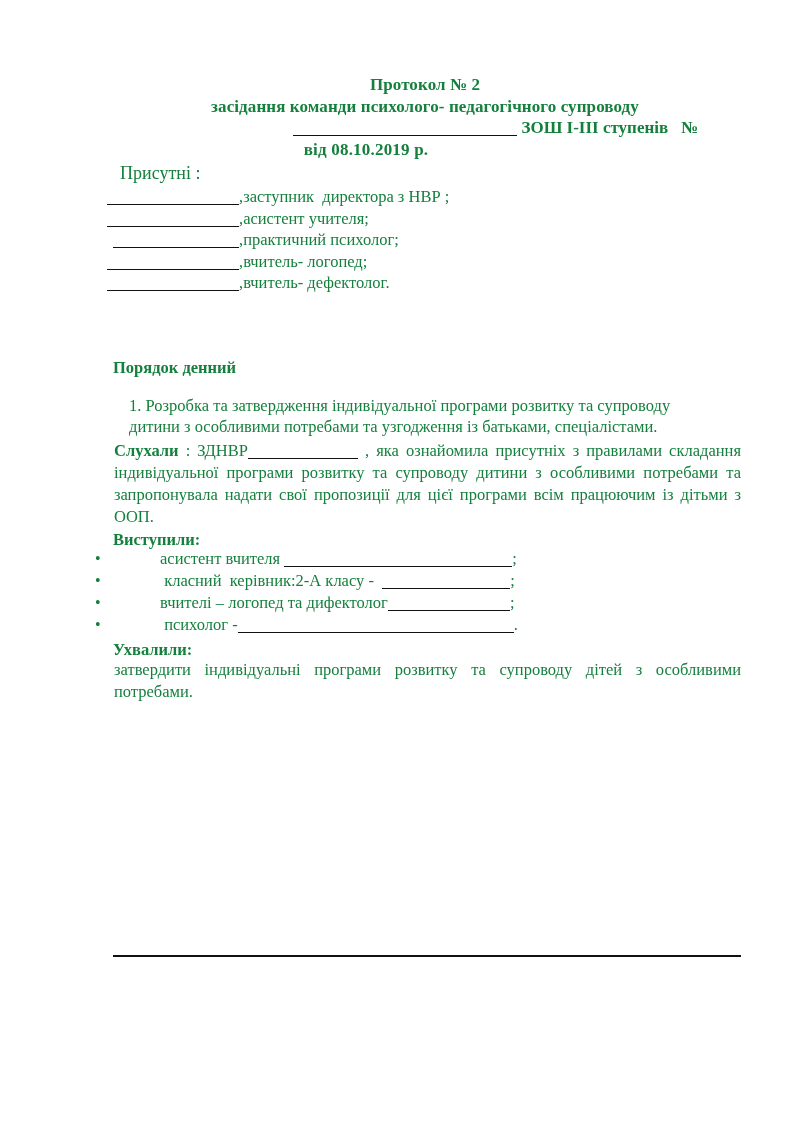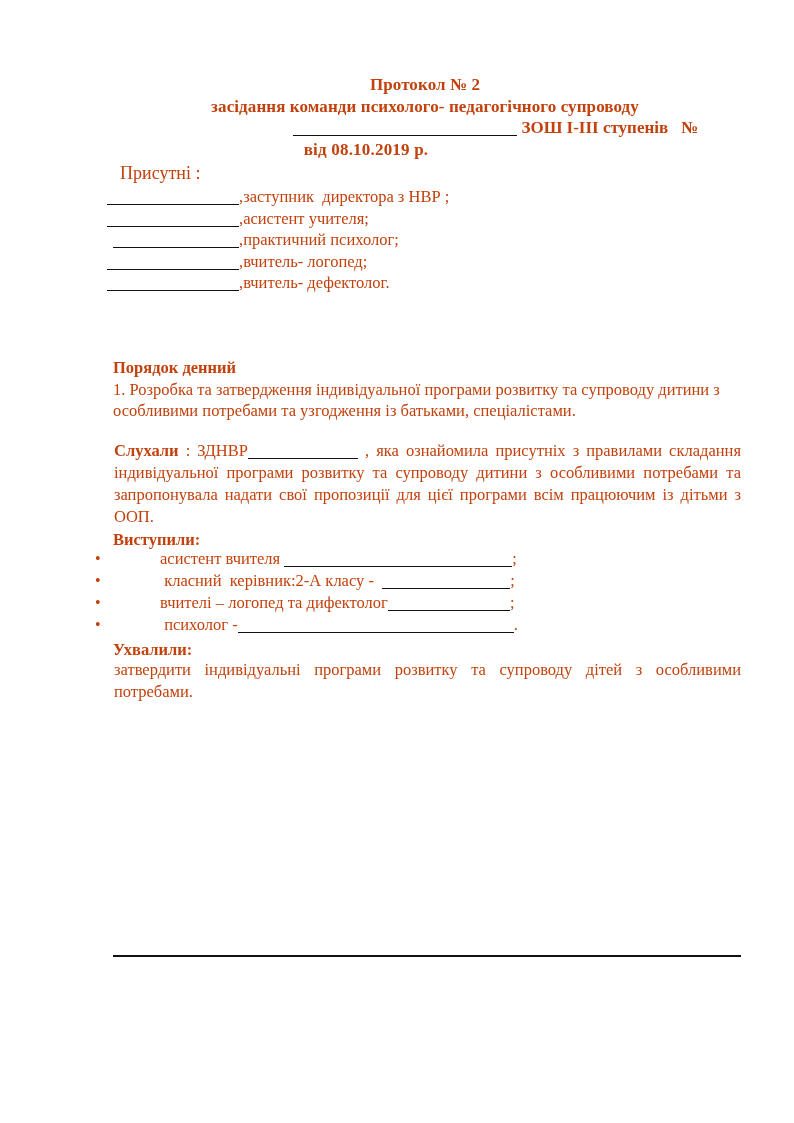--- a/index.html
+++ b/index.html
@@ -7,21 +7,21 @@
     margin: 0;
     padding: 0;
     background: #ffffff;
   }
   .page {
     position: relative;
     width: 794px;
     height: 1123px;
     background: #ffffff;
     font-family: "Liberation Serif", "DejaVu Serif", serif;
-    color: #c2410c;
+    color: #15803d;
     overflow: hidden;
   }
 
   
   .title-block {
     position: absolute;
     left: 110px;
     top: 74px;
     width: 630px;
     text-align: center;
@@ -85,21 +85,21 @@
     font-size: 16.5px;
     line-height: 21.5px;
   }
   .agenda h2 {
     margin: 0;
     font-size: 16.5px;
     font-weight: bold;
     line-height: 21.5px;
   }
   .agenda p {
-    margin: 0;
+    margin: 16px;
     text-align: left;
   }
 
   
   .heard {
     position: absolute;
     left: 114px;
     top: 440px;
     width: 627px;
     font-size: 16.5px;

